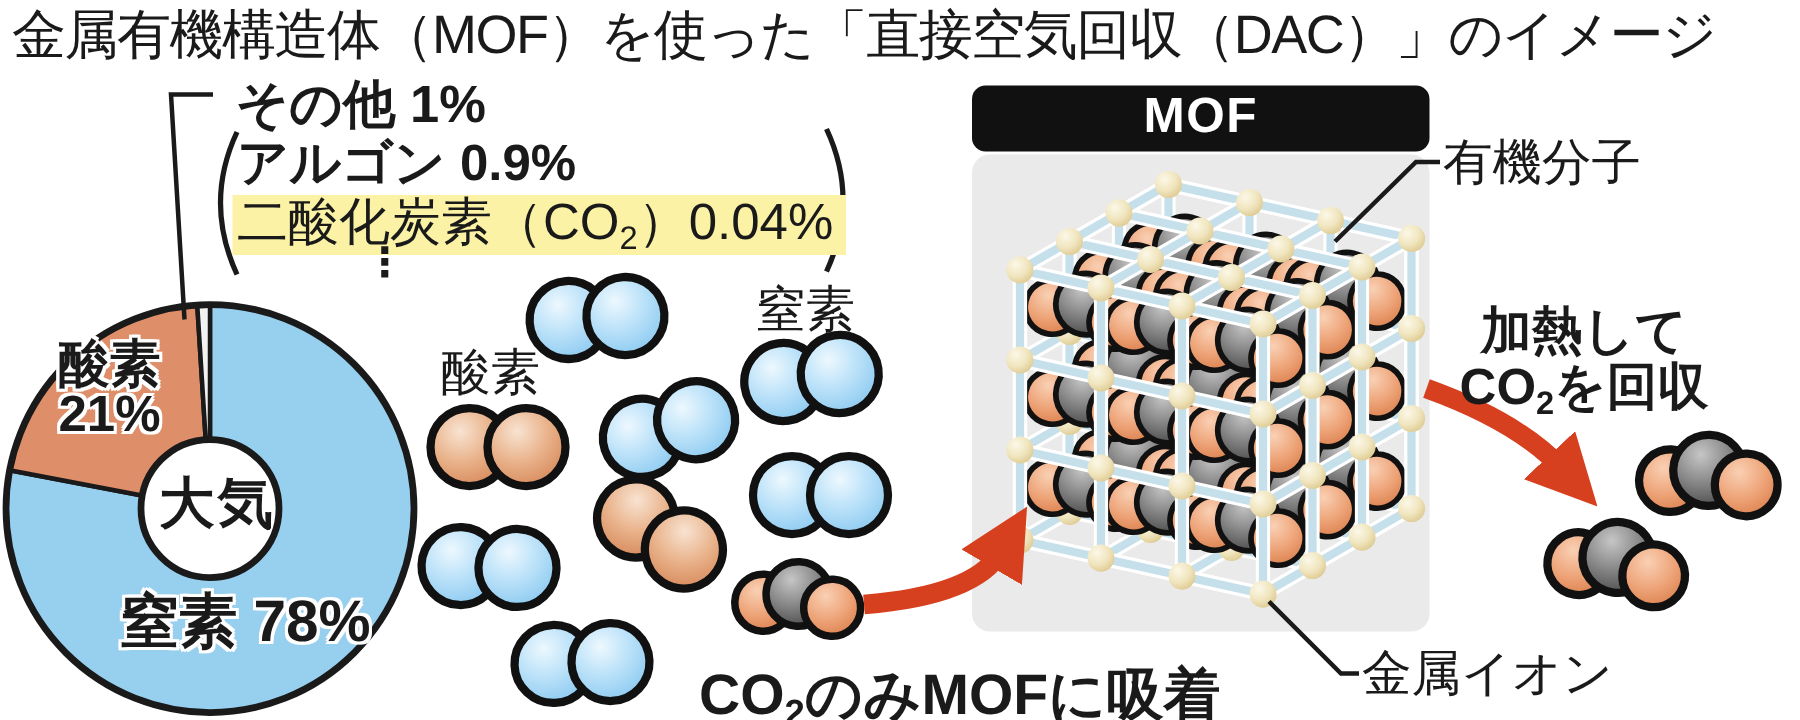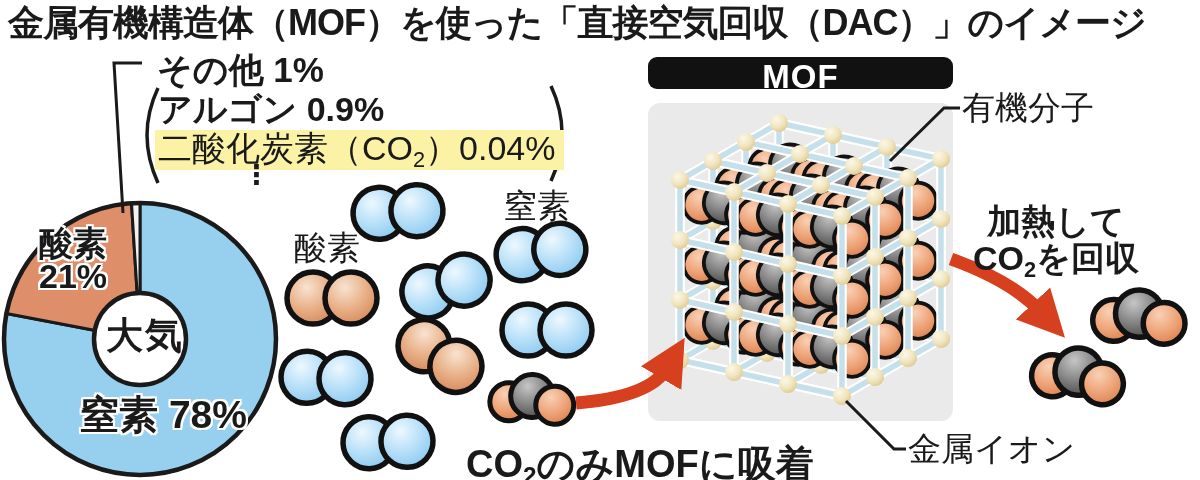--- a/index.html
+++ b/index.html
@@ -1,35 +1,35 @@
 <!DOCTYPE html>
 <html><head>
 <meta charset="utf-8">
 <style>
   html,body{margin:0;padding:0;background:#fff;}
   .stage{position:relative;width:1200px;height:480px;background:#fff;overflow:hidden;
          font-family:"Liberation Sans","DejaVu Sans",sans-serif;color:#1a1a1a;}
   .lbl{position:absolute;white-space:nowrap;line-height:1.05;}
-  .title{left:8px;top:4px;font-size:36px;font-weight:bold;letter-spacing:-1px;}
+  .title{left:8px;top:4px;font-size:36px;font-weight:normal;letter-spacing:-1px;}
   .other{left:157px;top:52px;font-size:35px;font-weight:bold;}
   .argon{left:158px;top:92px;font-size:34px;font-weight:700;}
   .co2row{left:155px;top:130px;font-size:34px;font-weight:500;background:#FBF2A6;padding:1px 8px 3px 3px;text-align:center;}
   .dots{left:243px;top:161px;font-size:27px;font-weight:bold;}
   .pie-oxy{left:18px;top:227px;width:110px;text-align:center;font-size:34px;font-weight:bold;line-height:33px;}
   .pie-center{left:93px;top:317px;width:104px;text-align:center;font-size:37px;font-weight:600;letter-spacing:2px;}
   .pie-nitro{left:43px;top:395px;width:204px;text-align:right;font-size:39px;font-weight:bold;}
   .halo{text-shadow:-2px -2px 0 #fff,2px -2px 0 #fff,-2px 2px 0 #fff,2px 2px 0 #fff,
         -2px 0 0 #fff,2px 0 0 #fff,0 -2px 0 #fff,0 2px 0 #fff;}
   .mol-oxy{left:294px;top:231px;font-size:33px;font-weight:500;}
   .mol-nitro{left:504px;top:189px;font-size:33px;font-weight:500;}
   .adsorb{left:466px;top:425px;font-size:38px;font-weight:bold;margin-top:20px;}
   .organic{left:962px;top:91px;font-size:33px;font-weight:400;}
   .metal{left:908px;top:432px;font-size:33px;font-weight:500;}
   .heat{left:950px;top:203px;width:212px;text-align:center;font-size:34px;font-weight:bold;line-height:37px;}
-  .mof-header{position:absolute;left:648px;top:57px;width:305px;height:32px;background:#111;
+  .mof-header{position:absolute;left:648px;top:57px;width:305px;height:44px;background:#111;
         border-radius:9px;color:#fff;font-size:33px;font-weight:bold;text-align:center;
         line-height:40px;letter-spacing:1px;z-index:1;}
   .mof-panel{position:absolute;left:648px;top:103px;width:305px;height:318px;background:#EAEAEA;
         border-radius:12px;z-index:0;}
   .canvas{position:absolute;left:0;top:0;z-index:2;}
   .txt{z-index:3;}
   .sb{font-size:64%;position:relative;top:0.3em;}
 </style>
 </head>
 <body>

